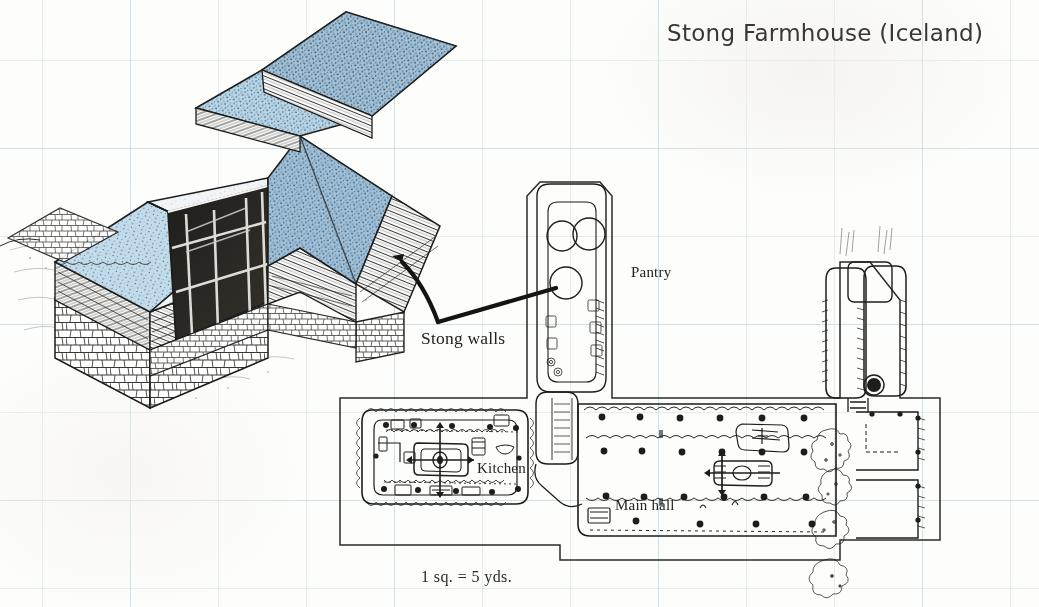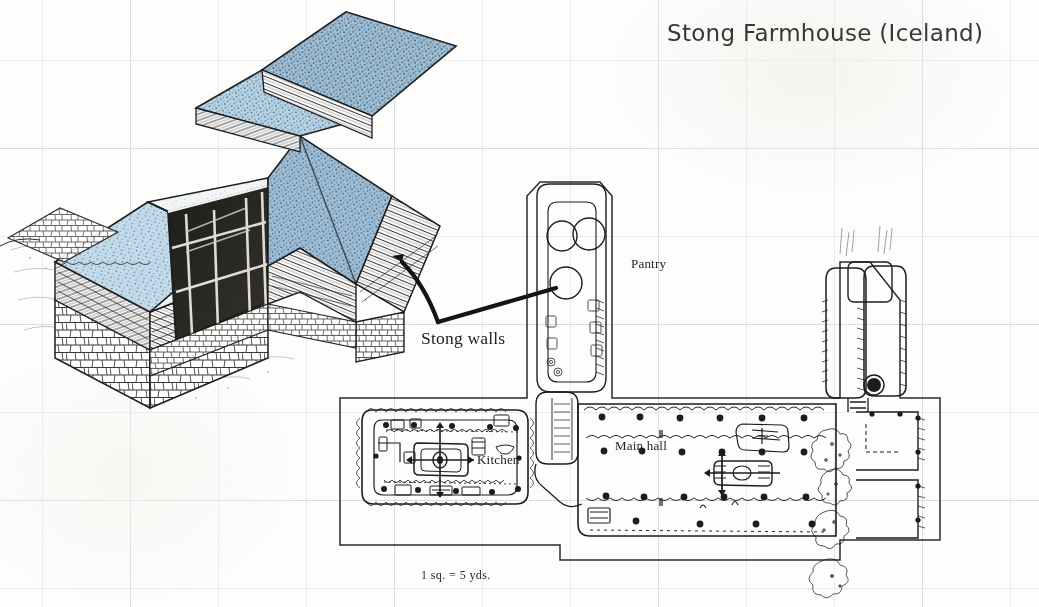--- a/index.html
+++ b/index.html
@@ -25,23 +25,23 @@
       radial-gradient(ellipse 300px 180px at 78% 12%, rgba(238,236,230,.55), rgba(255,255,255,0) 70%),
       radial-gradient(ellipse 260px 200px at 12% 78%, rgba(242,240,234,.5), rgba(255,255,255,0) 70%);
   }
 
   
   .label{position:absolute;white-space:nowrap;color:#2a2a28;}
   #title{
     font-family:"DejaVu Sans", sans-serif;
     font-size:23px;letter-spacing:.3px;color:#373733;font-weight:400;
   }
-  .plan-label{font-size:13px;color:#232321;letter-spacing:.2px;}
+  .plan-label{font-size:15px;color:#232321;letter-spacing:.2px;margin-top:8px;}
   .callout-label{font-size:17.5px;color:#232321;letter-spacing:.2px;}
-  .scale-label{font-size:12px;color:#2a2a28;letter-spacing:.4px;}
+  .scale-label{font-size:16px;color:#2a2a28;letter-spacing:.4px;}
 
   svg{position:absolute;left:0;top:0;overflow:visible;}
 </style>
 </head>
 <body>
 
 <div id="page">
 
   <div class="grid-layer">
     <div class="grid-line-v" style="left:42px"></div>
@@ -495,19 +495,19 @@
       </g>
     </g>
   </svg>
 
   <div class="label" id="title" style="left:667px;top:20px;">Stong Farmhouse (Iceland)</div>
 
   <div class="label plan-label" style="left:631px;top:256px;">Pantry</div>
 
   <div class="label plan-label" style="left:477px;top:452px;text-align:right;">Kitchen</div>
 
-  <div class="label plan-label" style="left:615px;top:438px;">Main hall</div>
+  <div class="label plan-label" style="left:615px;top:489px;">Main hall</div>
 
   <div class="label callout-label" style="left:421px;top:328px;">Stong walls</div>
 
   <div class="label scale-label" style="left:421px;top:568px;">1 sq.  =  5 yds.</div>
 
 </div>
 
 </body></html>

